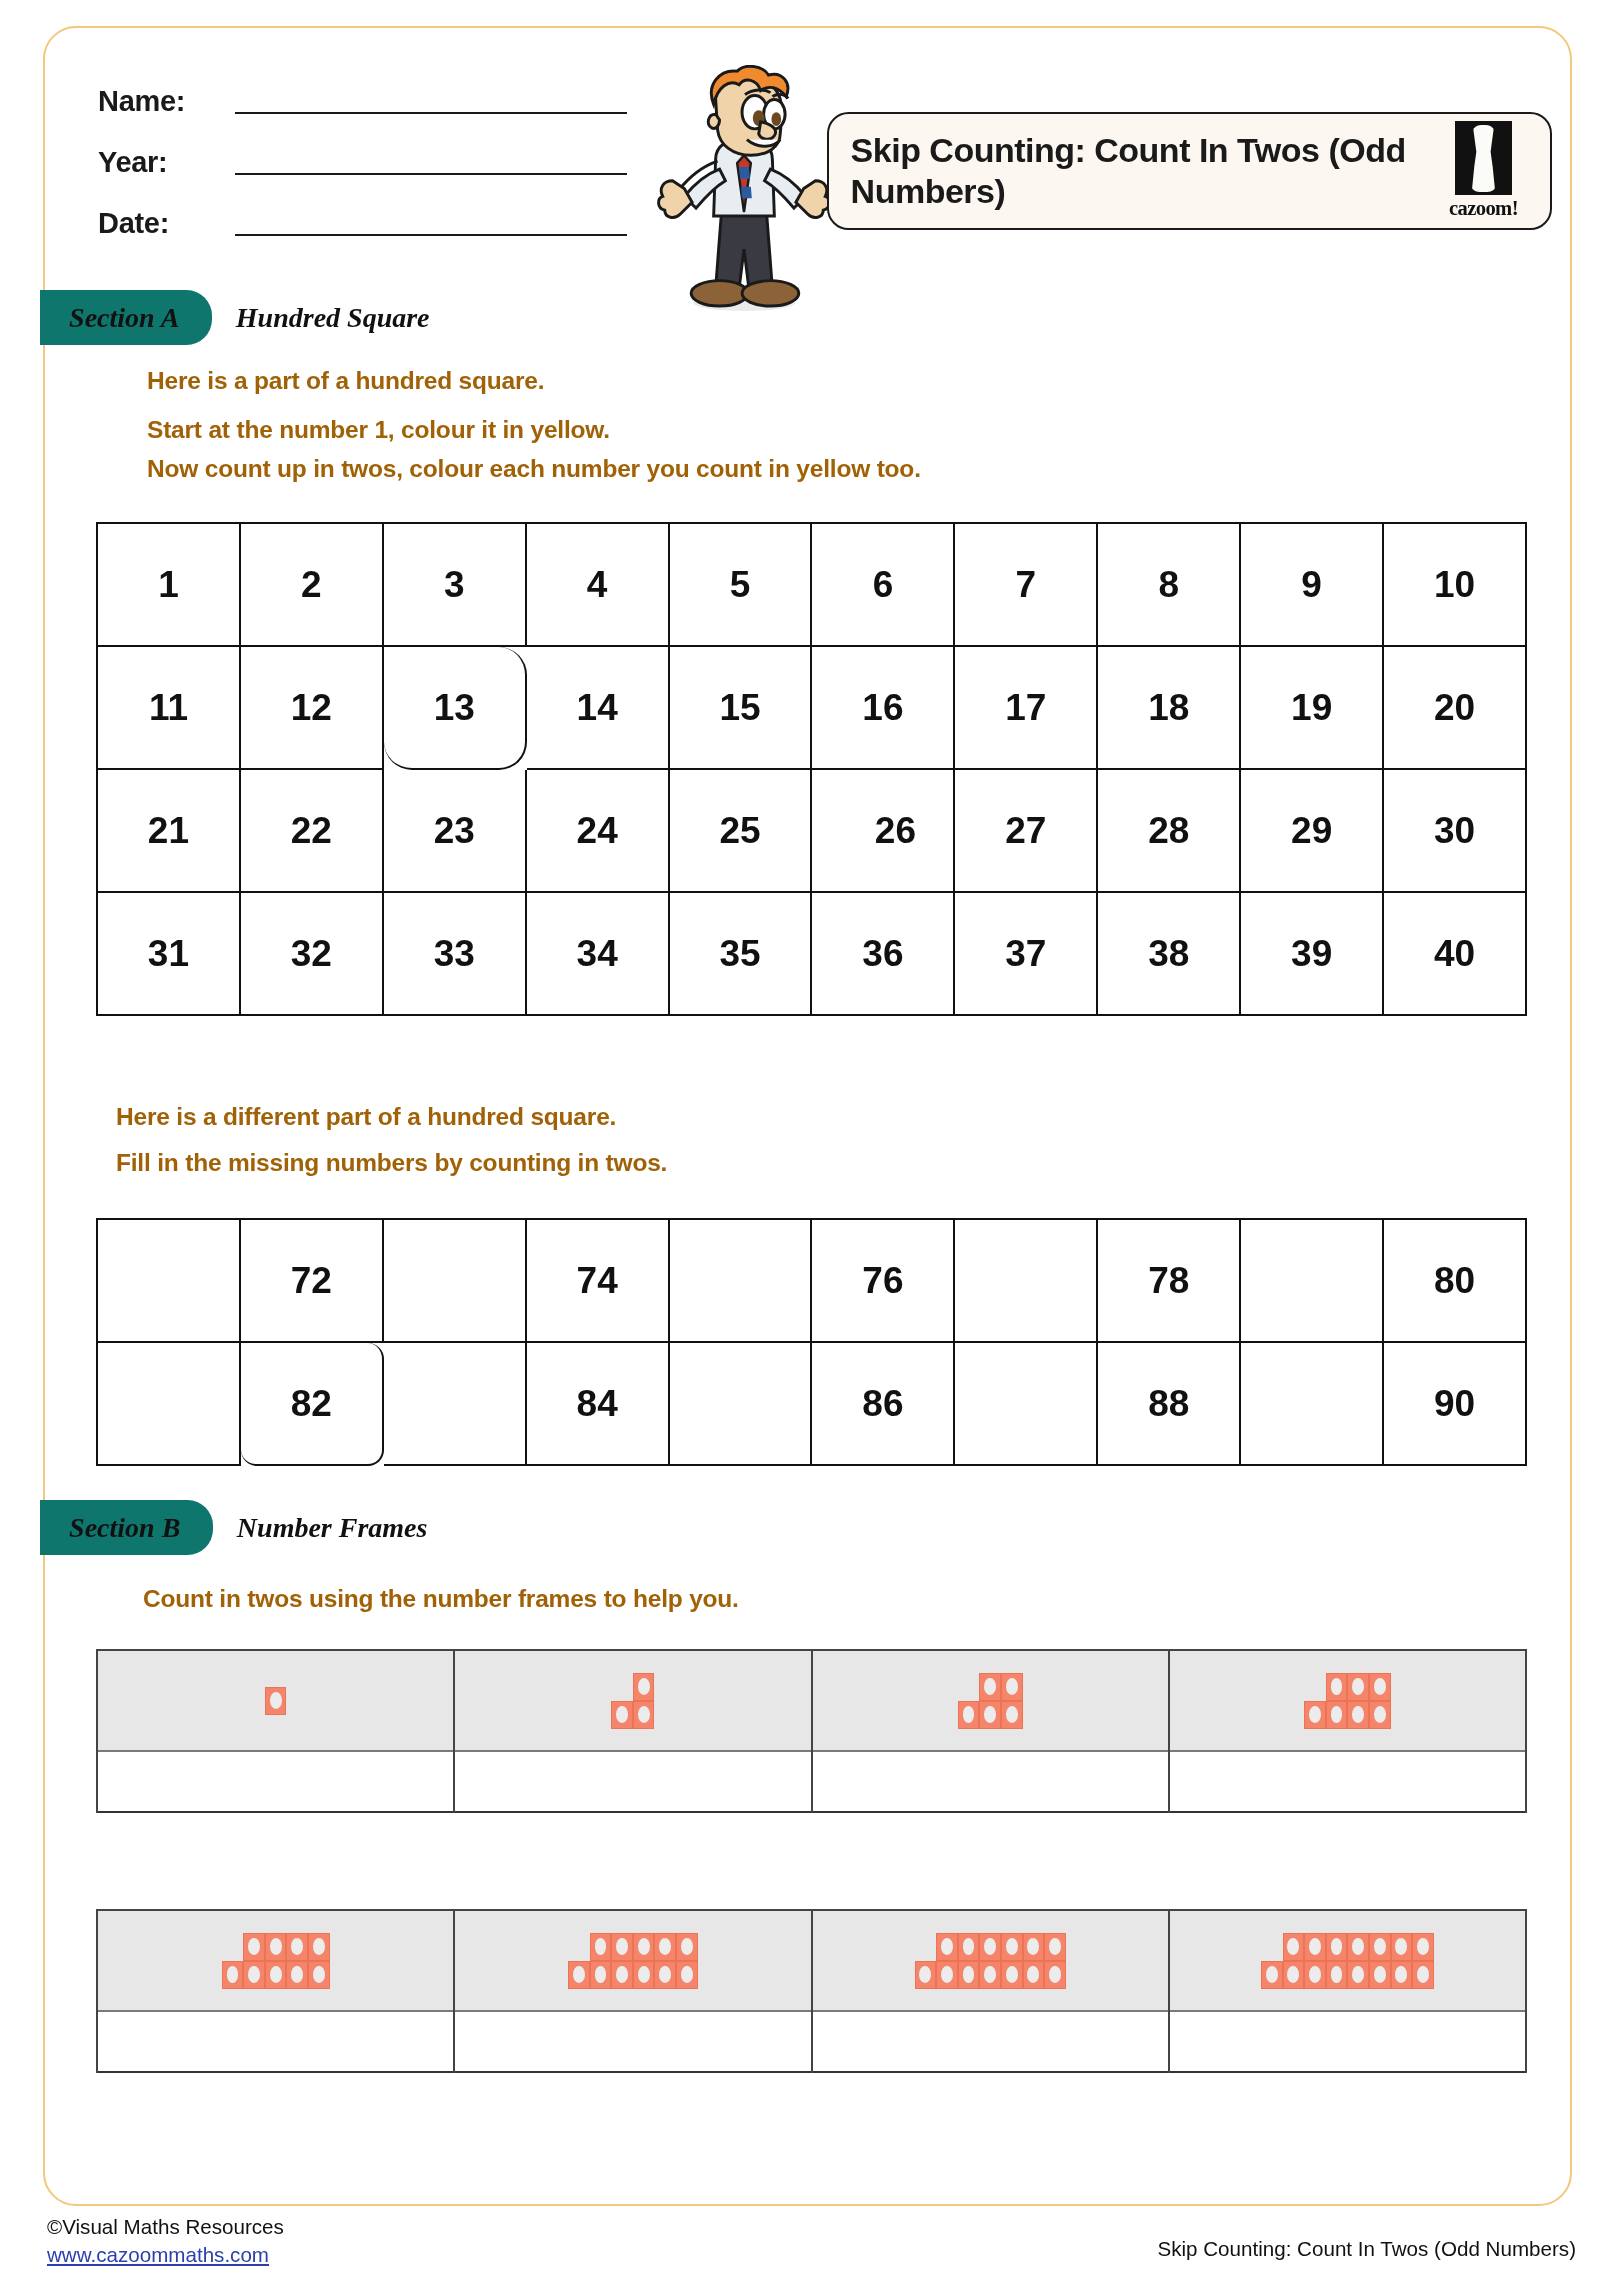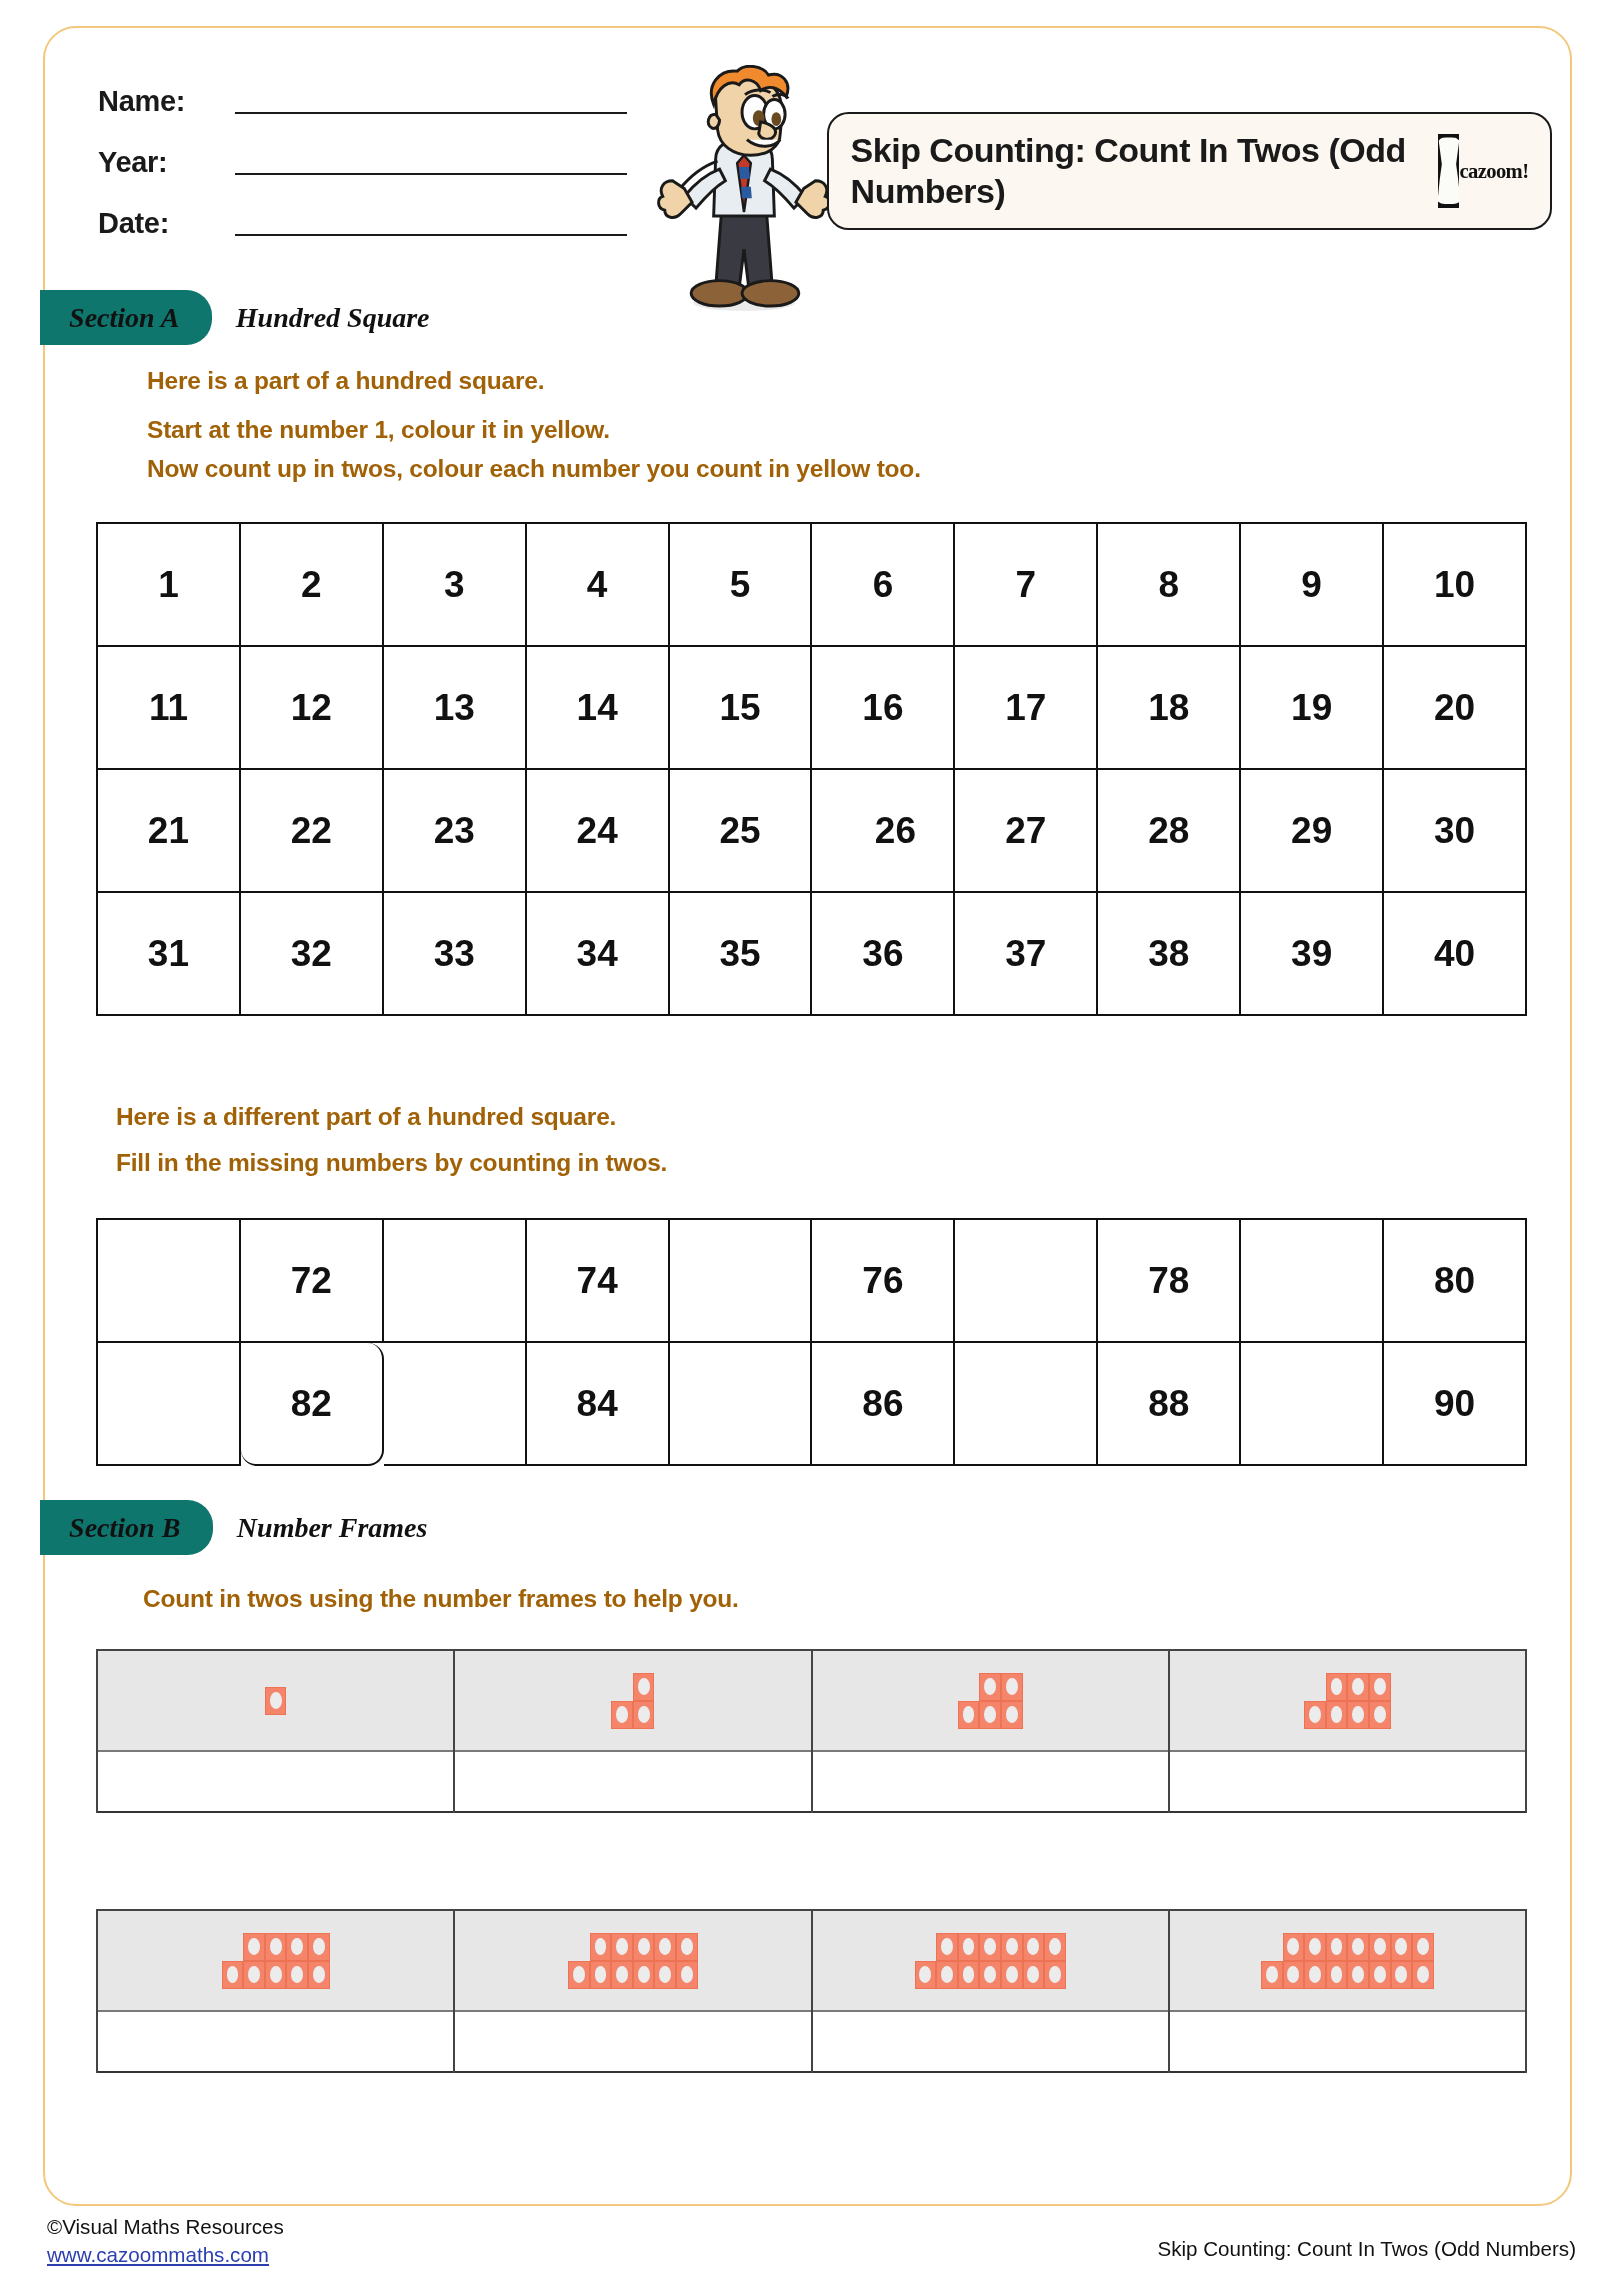--- a/index.html
+++ b/index.html
@@ -94,23 +94,23 @@
     font-weight: bold;
     line-height: 1.18;
     color: #1a1a1a;
     letter-spacing: -0.5px;
     font-family: "Liberation Sans", sans-serif;
   }
   .logo {
     width: 90px;
     height: 102px;
     display: flex;
-    flex-direction: row;
+    flex-direction: column;
     align-items: center;
-    justify-content: flex-end;
+    justify-content: center;
     margin-left: 5.9px;
   }
   .logo-mark {
     width: 57px;
     height: 74px;
     background: #111111;
     position: relative;
     overflow: hidden;
   }
   .logo-mark::before {
@@ -387,21 +387,21 @@
     <div class="numcell" style="height: 123px;">3</div>
     <div class="numcell" style="height: 123px;">4</div>
     <div class="numcell" style="height: 123px;">5</div>
     <div class="numcell" style="height: 123px;">6</div>
     <div class="numcell" style="height: 123px;">7</div>
     <div class="numcell" style="height: 123px;">8</div>
     <div class="numcell" style="height: 123px;">9</div>
     <div class="numcell" style="height: 123px;">10</div>
     <div class="numcell" style="height: 123px;">11</div>
     <div class="numcell" style="height: 123px;">12</div>
-    <div class="numcell" style="height: 123px;">13</div>
+    <div class="numcell" style="height: 123px; border-radius: 28px;">13</div>
     <div class="numcell" style="height: 123px;">14</div>
     <div class="numcell" style="height: 123px;">15</div>
     <div class="numcell" style="height: 123px;">16</div>
     <div class="numcell" style="height: 123px;">17</div>
     <div class="numcell" style="height: 123px;">18</div>
     <div class="numcell" style="height: 123px;">19</div>
     <div class="numcell" style="height: 123px;">20</div>
     <div class="numcell" style="height: 123px;">21</div>
     <div class="numcell" style="height: 123px;">22</div>
     <div class="numcell" style="height: 123px;">23</div>

